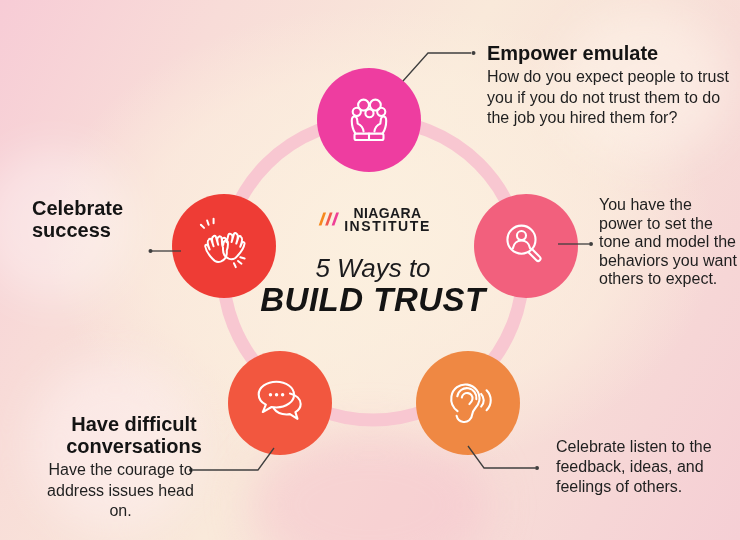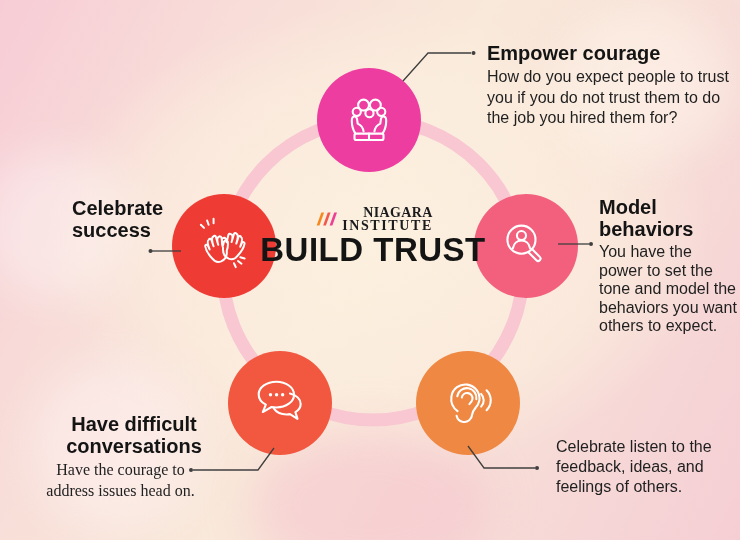--- a/index.html
+++ b/index.html
@@ -18,35 +18,35 @@
 
   svg.overlay{position:absolute; left:0; top:0; z-index:3; pointer-events:none;}
   svg.ringlayer{position:absolute; left:0; top:0; z-index:1; pointer-events:none;}
 
   .node{position:absolute; z-index:2; width:104px; height:104px; border-radius:50%;
         display:flex; align-items:center; justify-content:center;}
   .node svg{display:block;}
 
   .center-block{position:absolute; z-index:2; left:253px; top:206px; width:240px; text-align:center;}
   .logo{display:flex; align-items:center; justify-content:center; gap:5px;}
-  .logo-text{text-align:right; color:#1b1b1d;font-family:Liberation Serif, serif;}
+  .logo-text{text-align:center; color:#1b1b1d;}
   .logo-l1{font-size:14px; font-weight:700; letter-spacing:0.4px; line-height:14px;}
   .logo-l2{font-size:14px; font-weight:700; letter-spacing:1.6px; line-height:12px;}
   .title-pre{margin-top:22px; font-style:italic; font-size:26px; line-height:28px; color:#1b1b1d;}
-  .title-main{font-size:33px; font-weight:700; letter-spacing:0.5px; line-height:36px; color:#141414;}
+  .title-main{font-size:33px; font-weight:700; letter-spacing:0.5px; line-height:36px; color:#141414;font-style:italic;}
 
   .textblock{position:absolute; z-index:4; color:#1f1f1f;}
   .tb-heading{font-size:20px; font-weight:700; line-height:22px; color:#141414; margin:0 0 3px 0;}
   .tb-body{font-size:16px; line-height:20.5px; margin:0;}
   .tb-empower       {left:487px; top:42px;  width:245px;}
   .tb-model         {left:599px; top:196px; width:140px;}
   .tb-model .tb-body{line-height:18.5px;}
-  .tb-celebrate     {left:32px;  top:197px; width:152px;margin-left:40px;}
+  .tb-celebrate     {left:32px;  top:197px; width:152px;}
   .tb-conversations {left:38px;  top:413px; width:192px;text-align:center;}
-  .tb-conversations .tb-body{width:165px;font-family:Liberation Serif, serif;}
+  .tb-conversations .tb-body{width:165px;}
   .tb-listen        {left:556px; top:437px; width:182px;}
   .tb-listen .tb-body{line-height:20px;}
 </style>
 </head>
 <body>
 
 <div class="canvas">
 
   <div class="bokeh b1"></div>
   <div class="bokeh b2"></div>
@@ -159,30 +159,30 @@
       <svg width="24" height="18" viewBox="0 0 26 18">
         <polygon points="4,16 9,2 12,2 7,16" style="fill: rgb(246, 137, 30);"></polygon>
         <polygon points="11,16 16,2 19,2 14,16" style="fill: rgb(241, 88, 78);"></polygon>
         <polygon points="18,16 23,2 26,2 21,16" style="fill: rgb(238, 63, 150);"></polygon>
       </svg>
       <div class="logo-text">
         <div class="logo-l1">NIAGARA</div>
         <div class="logo-l2">INSTITUTE</div>
       </div>
     </div>
+    <div class="title-pre">5 Ways to</div>
     <div class="title-main">BUILD TRUST</div>
   </div>
 
   <div class="textblock tb-empower">
-    <p class="tb-heading">Empower courage</p>
+    <p class="tb-heading">Empower emulate</p>
     <p class="tb-body">How do you expect people to trust you if you do not trust them to do the job you hired them for?</p>
   </div>
 
   <div class="textblock tb-model">
-    <p class="tb-heading">Model behaviors</p>
     <p class="tb-body">You have the power to set the tone and model the behaviors you want others to expect.</p>
   </div>
 
   <div class="textblock tb-celebrate">
     <p class="tb-heading">Celebrate success</p>
   </div>
 
   <div class="textblock tb-conversations">
     <p class="tb-heading">Have difficult conversations</p>
     <p class="tb-body">Have the courage to address issues head on.</p>

